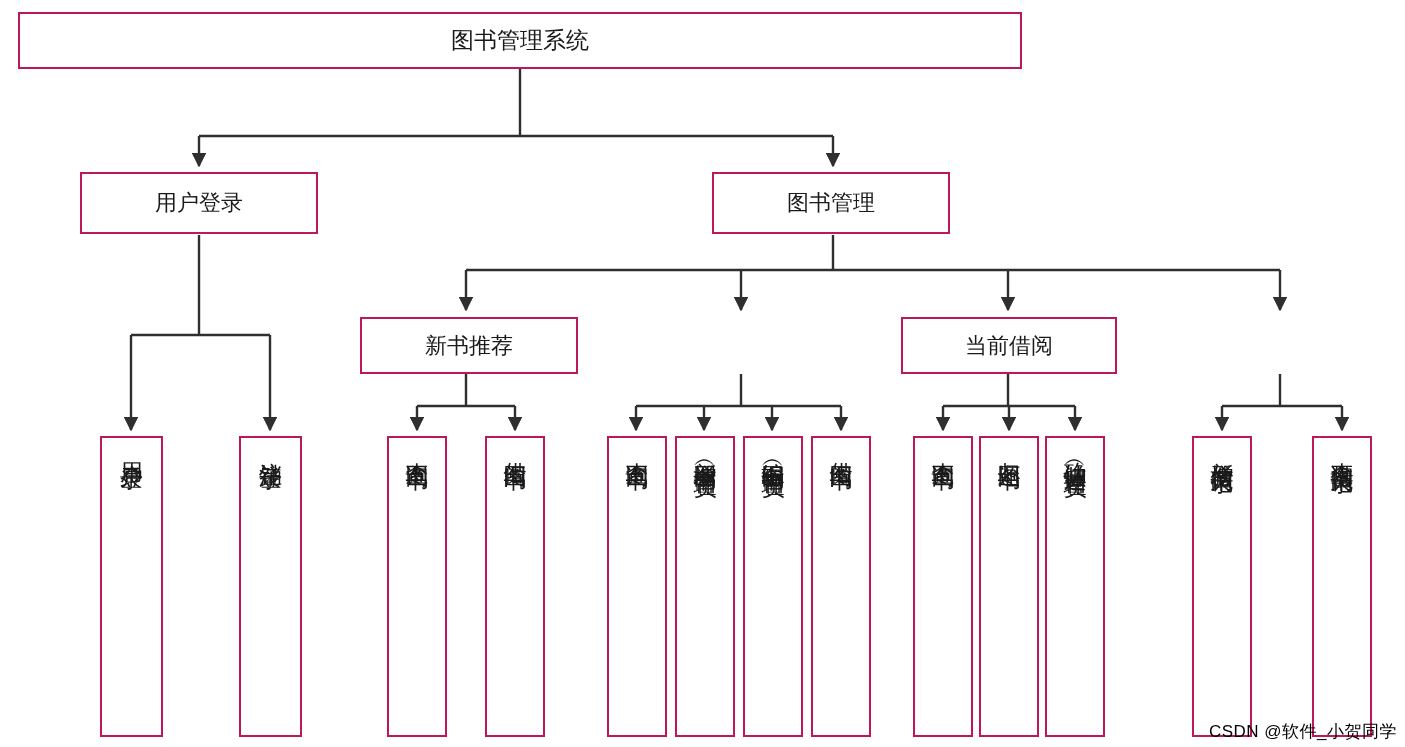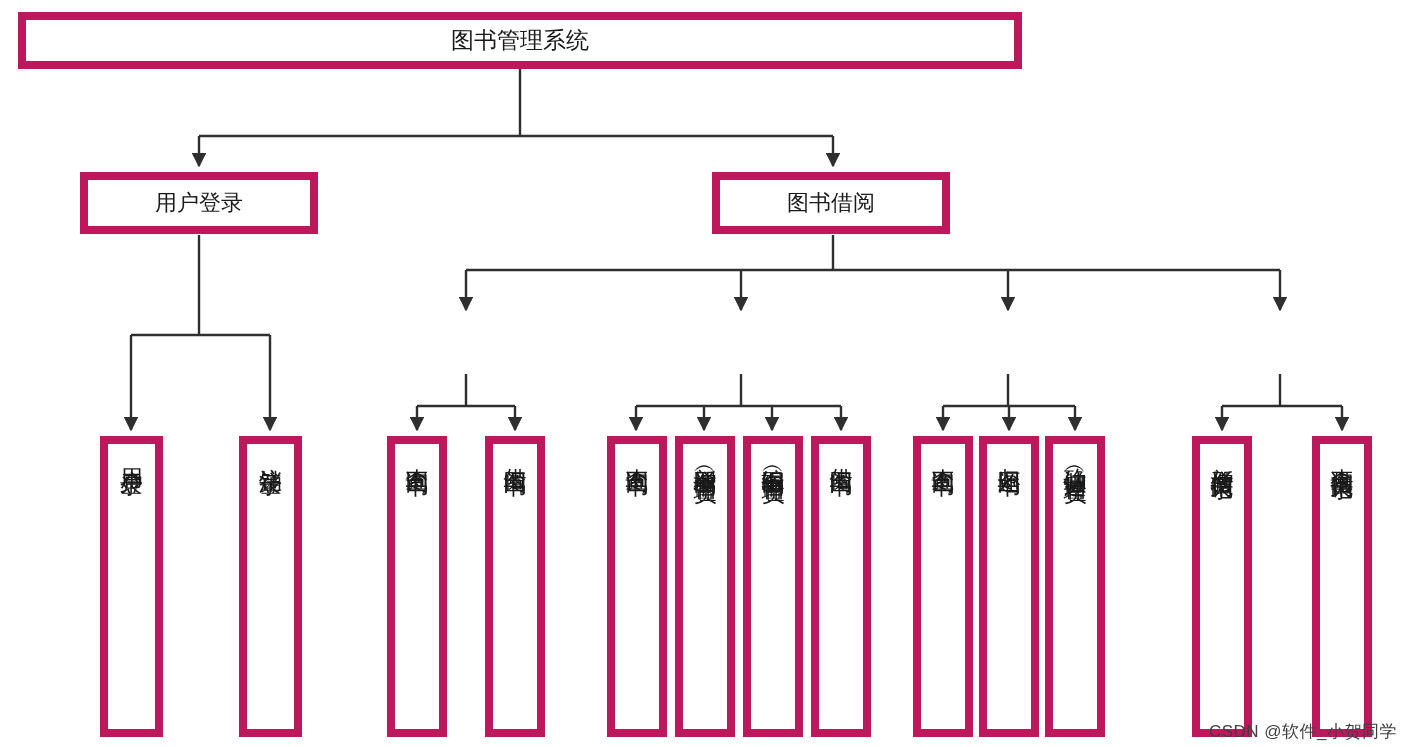--- a/index.html
+++ b/index.html
@@ -23,21 +23,21 @@
     left: 0;
     top: 0;
     width: 1405px;
     height: 747px;
     pointer-events: none;
   }
   .node {
     position: absolute;
     box-sizing: border-box;
     background: #ffffff;
-    border: 8px solid #be185d;
+    border: 2px solid #be185d;
     display: flex;
     align-items: center;
     justify-content: center;
     color: #111111;
     z-index: 2;
   }
   .node .node-label {
     display: block;
     text-align: center;
     line-height: 1.18;
@@ -61,21 +61,21 @@
     font-size: 23px;
     letter-spacing: 2px;
     line-height: 1;
     white-space: nowrap;
   }
   #watermark {
     position: absolute;
     right: 8px;
     bottom: 4px;
     font-size: 17px;
-    color: #404040;
+    color: #000000;
     letter-spacing: 0.5px;
     z-index: 5;
     white-space: nowrap;
     pointer-events: none;
   }
 </style>
 </head>
 <body>
 
 <div id="diagram-root">
@@ -132,25 +132,31 @@
 
   <div class="node horiz root" style="left:18px; top:12px; width:1004px; height:57px;">
     <span class="node-label">图书管理系统</span>
   </div>
 
   <div class="node horiz" style="left:80px; top:172px; width:238px; height:62px;">
     <span class="node-label">用户登录</span>
   </div>
 
   <div class="node horiz" style="left:712px; top:172px; width:238px; height:62px;">
-    <span class="node-label">图书借阅</span>
-  </div>
-
-
-
+    <span class="node-label">图书管理</span>
+  </div>
+
+  <div class="node horiz" style="left:360px; top:317px; width:218px; height:57px;">
+    <span class="node-label">新书推荐</span>
+  </div>
+
+
+  <div class="node horiz" style="left:901px; top:317px; width:216px; height:57px;">
+    <span class="node-label">当前借阅</span>
+  </div>
 
 
   <div class="node vert" style="left:100px; top:436px; width:63px; height:301px;">
     <span class="node-label">用户登录</span>
   </div>
 
   <div class="node vert" style="left:239px; top:436px; width:63px; height:301px;">
     <span class="node-label">注销登录</span>
   </div>
 

